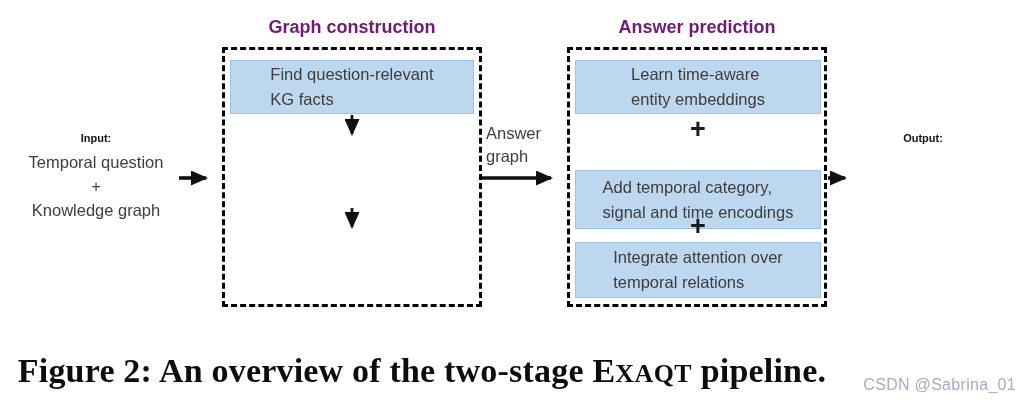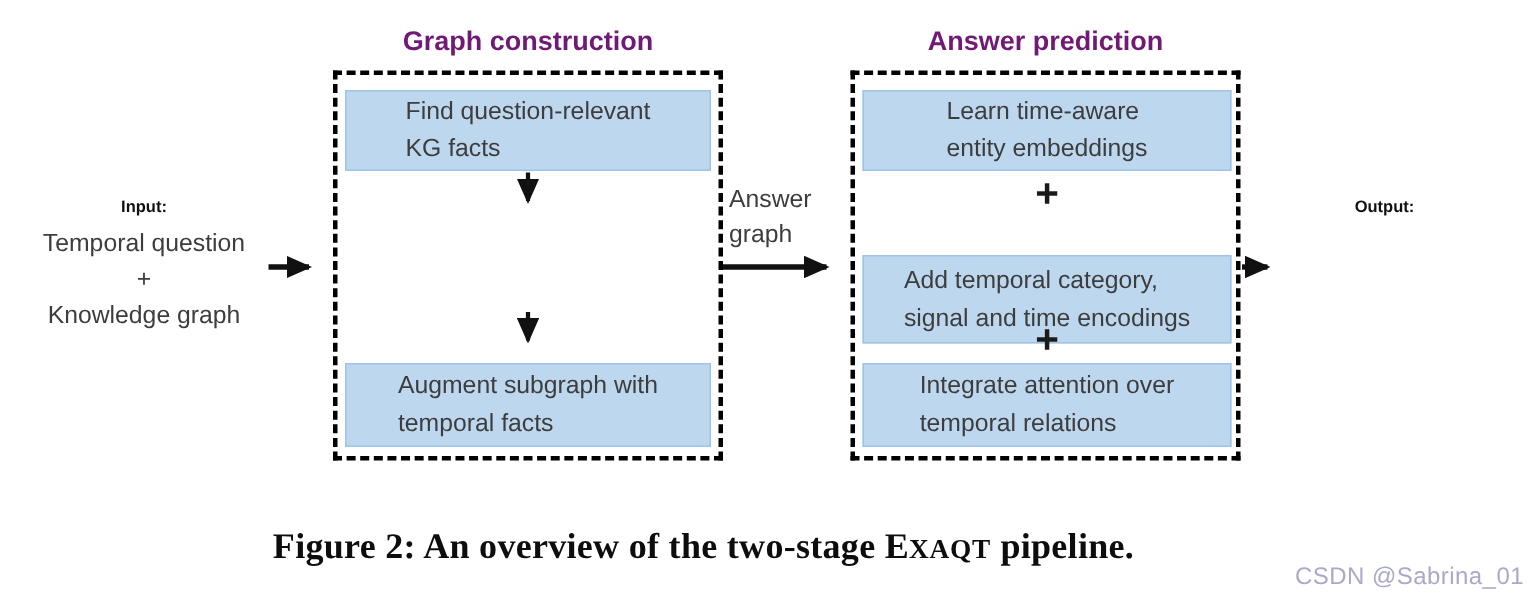--- a/index.html
+++ b/index.html
@@ -48,23 +48,22 @@
     position:absolute;
     font-size:16.5px;line-height:23px;
     color:var(--diagram-text,#3d3d3d);
     white-space:pre-line;
   }
   svg.arrows{position:absolute;left:0;top:0;pointer-events:none;}
   .caption{
     position:absolute;left:0;top:352px;width:844px;
     text-align:center;
     font-family:"Liberation Serif","DejaVu Serif",serif;
-    font-weight:bold;font-size:24px;color:#0d0d0d;
+    font-weight:bold;font-size:34px;color:#0d0d0d;
     letter-spacing:0.2px;
-    padding-left:47px;
   }
   .caption .sc{font-size:0.76em;letter-spacing:0.5px;}
   .watermark{
     position:absolute;right:4px;top:376px;
     font-size:16px;color:var(--watermark,#a9a9c9);
     letter-spacing:0.3px;
   }
 </style>
 </head>
 <body>
@@ -88,22 +87,20 @@
     <div class="side-title">Input:</div>
     <div class="side-lines">Temporal question
 +
 Knowledge graph</div>
   </div>
 
   <div class="stage-title" style="left:222px;width:260px;">Graph construction</div>
   <div class="dashed-box" style="left:222px;"></div>
   <div class="step-box" style="left:230px;top:60px;width:244px;height:54px;">Find question-relevant
 KG facts</div>
-  <div class="step-box" style="left:230px;top:242px;width:244px;height:56px;">Augment subgraph with
-temporal facts</div>
 
   <div class="edge-label" style="left:486px;top:122px;width:76px;">Answer
 graph</div>
 
   <div class="stage-title" style="left:567px;width:260px;">Answer prediction</div>
   <div class="dashed-box" style="left:567px;"></div>
   <div class="step-box" style="left:575px;top:60px;width:246px;height:54px;">Learn time-aware
 entity embeddings</div>
   <div class="plus" style="left:668px;top:115px;">+</div>
   <div class="step-box" style="left:575px;top:150px;width:246px;height:59px;margin-top:20px;">Add temporal category,

